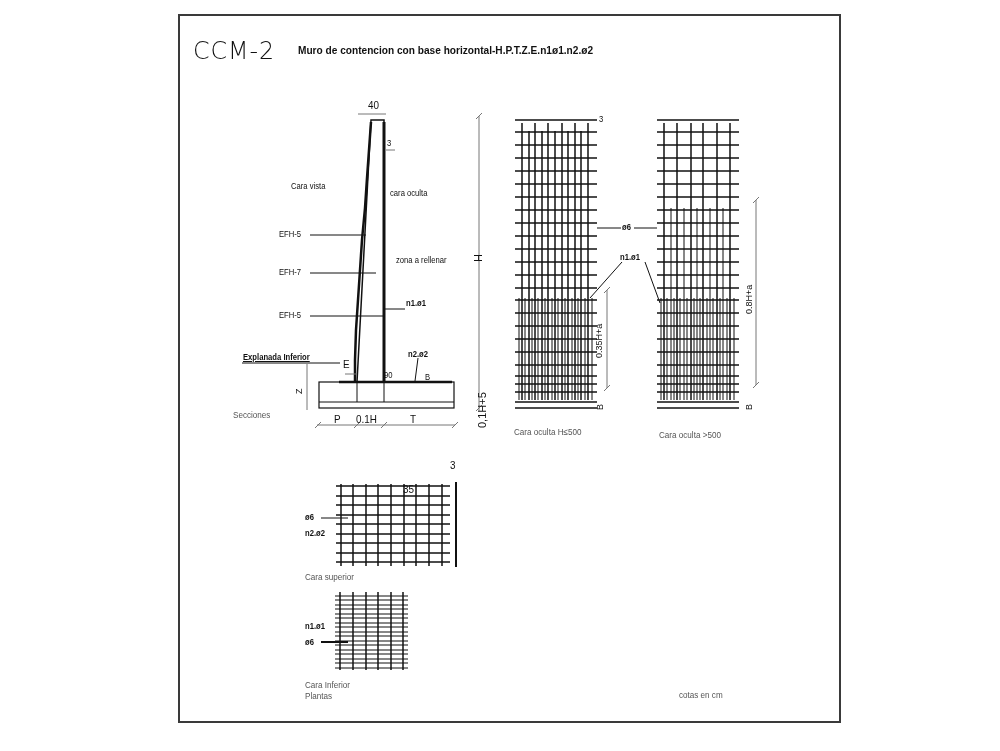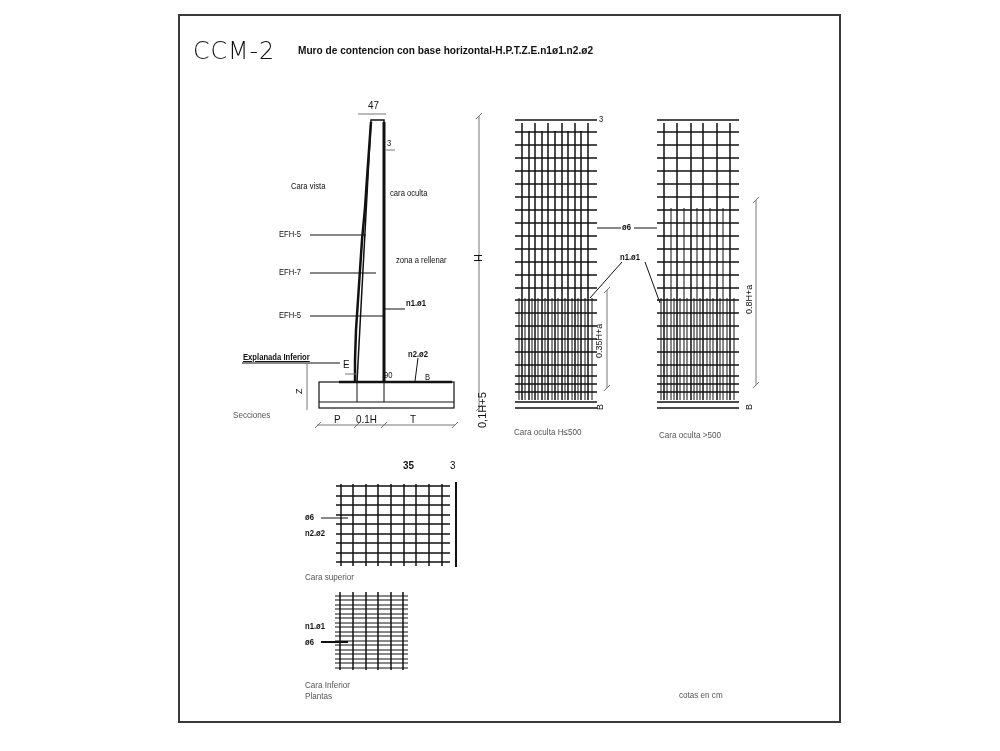--- a/index.html
+++ b/index.html
@@ -237,21 +237,21 @@
       <line x1="391" y1="592" x2="391" y2="670" stroke-width="1.5"></line>
       <line x1="403" y1="592" x2="403" y2="670" stroke-width="1.5"></line>
       <line x1="321" y1="642" x2="348" y2="642" stroke-width="2"></line>
     </g>
   </g>
 </svg>
 
 <div class="txt title-code" style="left:193px;top:36px;">CCM-2</div>
 <div class="txt title-desc" style="left:298px;top:44px;">Muro de contencion con base horizontal-H.P.T.Z.E.n1ø1.n2.ø2</div>
 
-<div class="txt dim" style="left:368px;top:99px;">47</div>
+<div class="txt dim" style="left:368px;top:99px;">40</div>
 <div class="txt lbl" style="left:387px;top:138px;">3</div>
 <div class="txt lbl" style="left:291px;top:181px;">Cara vista</div>
 <div class="txt lbl" style="left:390px;top:188px;">cara oculta</div>
 <div class="txt lbl" style="left:279px;top:229px;">EFH-5</div>
 <div class="txt lbl" style="left:279px;top:267px;">EFH-7</div>
 <div class="txt lbl" style="left:279px;top:310px;">EFH-5</div>
 <div class="txt lbl" style="left:396px;top:255px;">zona a rellenar</div>
 <div class="txt lbl-b" style="left:406px;top:298px;">n1.ø1</div>
 <div class="txt lbl-b" style="left:408px;top:349px;">n2.ø2</div>
 <div class="txt lbl-b u" style="left:243px;top:352px;">Explanada Inferior</div>
@@ -269,21 +269,21 @@
 <div class="txt lbl" style="left:599px;top:114px;">3</div>
 <div class="txt lbl-b" style="left:622px;top:222px;">ø6</div>
 <div class="txt lbl-b" style="left:620px;top:252px;">n1.ø1</div>
 <div class="txt lbl vert" style="left:594px;top:358px;">0.35H+a</div>
 <div class="txt lbl vert" style="left:595px;top:410px;">B</div>
 <div class="txt lbl-grey" style="left:514px;top:427px;">Cara oculta H≤500</div>
 <div class="txt lbl vert" style="left:744px;top:314px;">0.8H+a</div>
 <div class="txt lbl vert" style="left:744px;top:410px;">B</div>
 <div class="txt lbl-grey" style="left:659px;top:430px;">Cara oculta &gt;500</div>
 
-<div class="txt dim" style="left:403px;top:459px;font-weight:bold;">35</div>
+<div class="txt dim" style="left:403px;top:483px;">35</div>
 <div class="txt dim" style="left:450px;top:459px;">3</div>
 <div class="txt lbl-b" style="left:305px;top:512px;">ø6</div>
 <div class="txt lbl-b" style="left:305px;top:528px;">n2.ø2</div>
 <div class="txt lbl-grey" style="left:305px;top:572px;">Cara superior</div>
 
 <div class="txt lbl-b" style="left:305px;top:621px;">n1.ø1</div>
 <div class="txt lbl-b" style="left:305px;top:637px;">ø6</div>
 <div class="txt lbl-grey" style="left:305px;top:680px;">Cara Inferior</div>
 <div class="txt lbl-grey" style="left:305px;top:691px;">Plantas</div>
 

